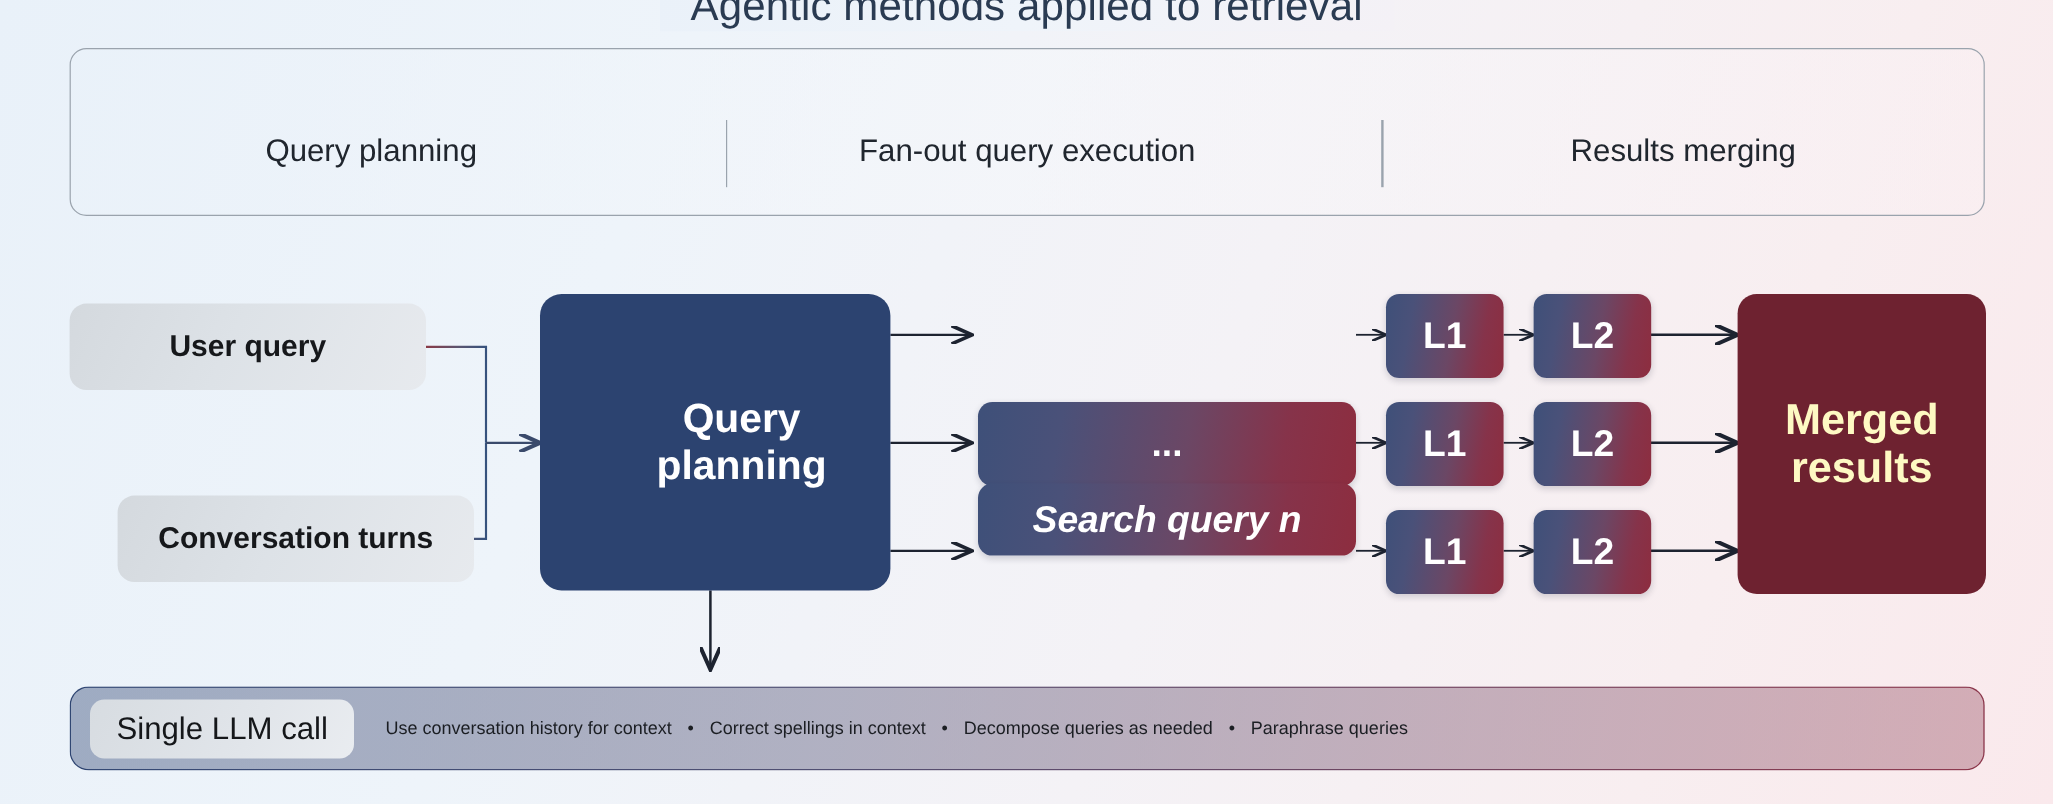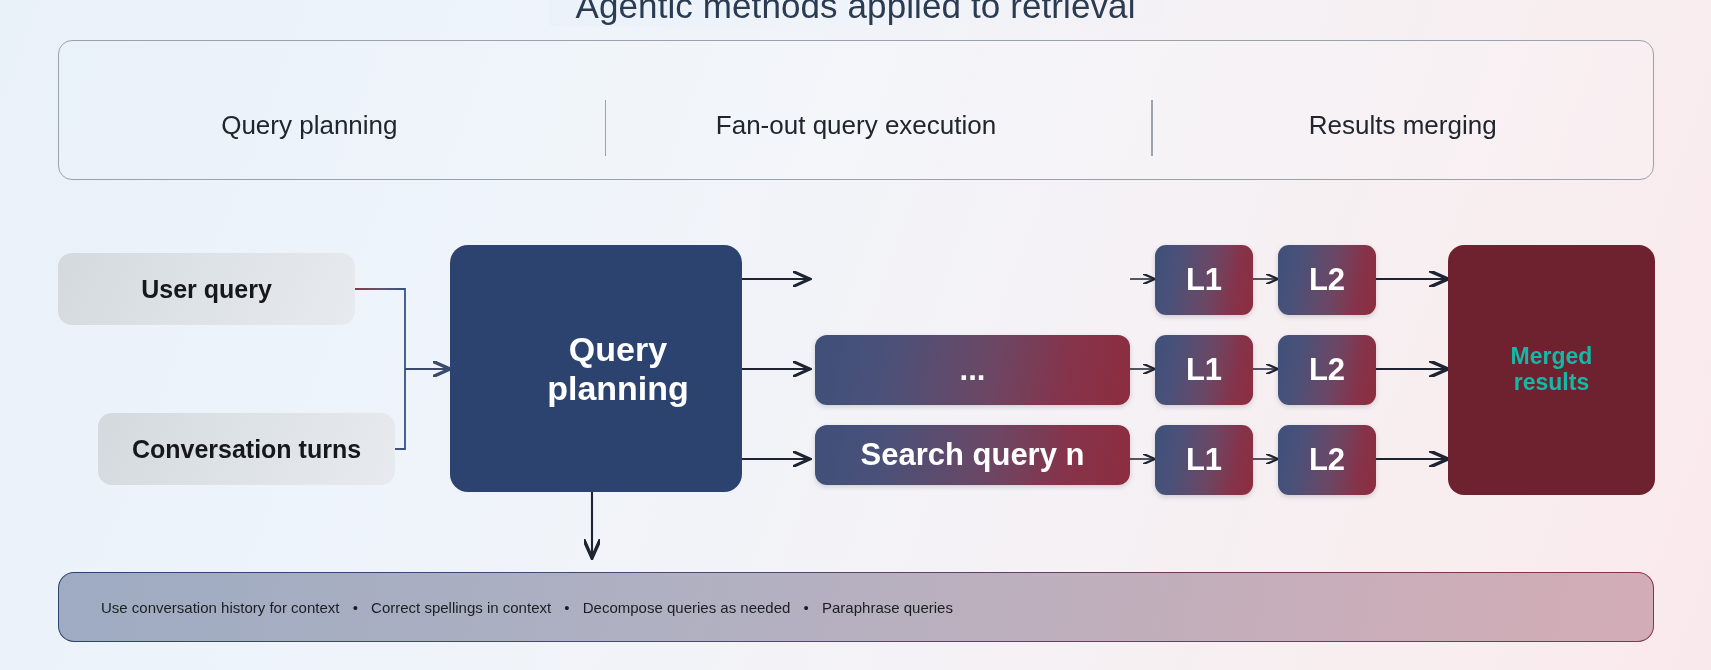--- a/index.html
+++ b/index.html
@@ -98,22 +98,22 @@
   .node-grad {
     background: linear-gradient(100deg, #3e5079 0%, #4a5179 22%, #6b4765 55%, #86334a 80%, #8d2d3f 100%);
     color: #ffffff;
     font-weight: bold;
     box-shadow: 0 2px 5px rgba(40,40,60,0.18);
   }
   .node-query { font-size: 31px; border-radius: 12px; }
   .node-stage { font-size: 31px; border-radius: 11px; }
   .node-red {
     background: #6e2230;
-    color: #14b8a6;
-    font-size: 23px;
+    color: #fef9c3;
+    font-size: 36px;
     font-weight: bold;
     border-radius: 16px;
   }
 
   
   #wires {
     position: absolute;
     left: 0;
     top: 0;
     width: 1711px;
@@ -232,38 +232,39 @@
   <div class="node node-grad node-query" style="left:815px; top:335px; width:315px; height:70px;">
     <span>...</span>
   </div>
   <div class="node node-grad node-stage" style="left:1155px; top:335px; width:98px; height:70px;">
     <span>L1</span>
   </div>
   <div class="node node-grad node-stage" style="left:1278px; top:335px; width:98px; height:70px;">
     <span>L2</span>
   </div>
 
-  <div class="node node-grad node-query" style="left:815px; top:425px; width:315px; height:60px;">
+  <div class="node node-grad node-query" style="left:815px; top:403px; width:315px; height:60px;font-style:italic;">
     <span>Search query n</span>
   </div>
   <div class="node node-grad node-stage" style="left:1155px; top:425px; width:98px; height:70px;">
     <span>L1</span>
   </div>
   <div class="node node-grad node-stage" style="left:1278px; top:425px; width:98px; height:70px;">
     <span>L2</span>
   </div>
 
   <div class="node node-red" style="left:1448px; top:245px; width:207px; height:250px;">
     <div>
       <div>Merged</div>
       <div>results</div>
     </div>
   </div>
 
   <div class="bottom-bar">
+    <div class="pill">Single LLM call</div>
     <div class="bullets">
       <span>Use conversation history for context</span>
       <span class="sep">•</span>
       <span>Correct spellings in context</span>
       <span class="sep">•</span>
       <span>Decompose queries as needed</span>
       <span class="sep">•</span>
       <span>Paraphrase queries</span>
     </div>
   </div>

